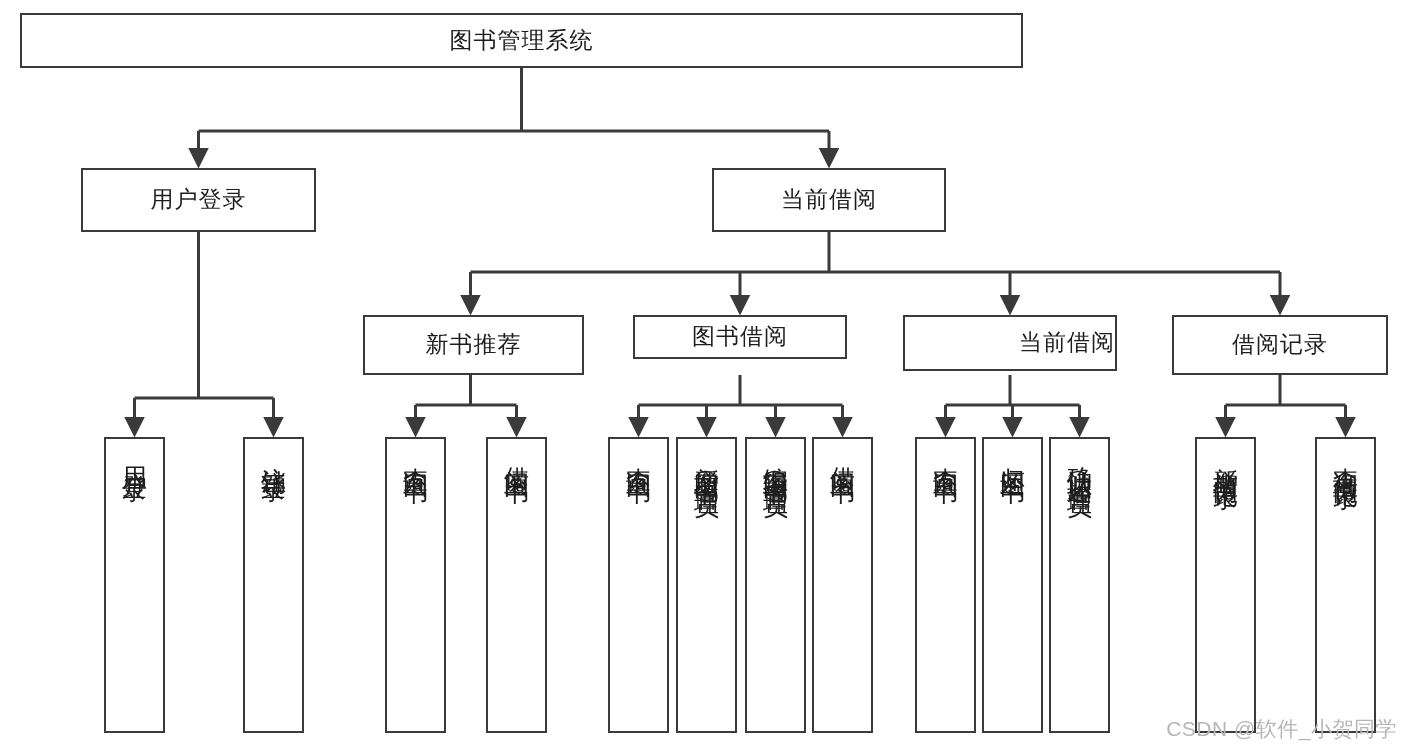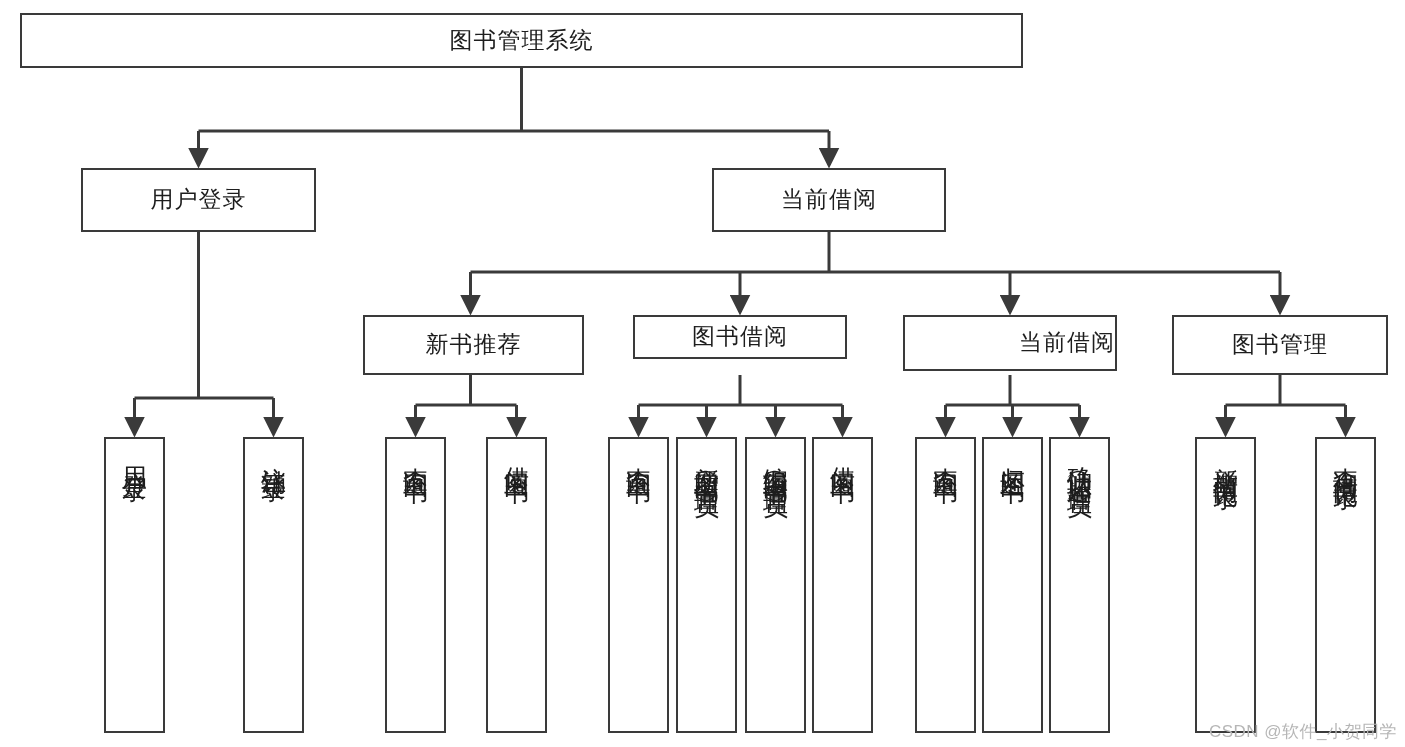--- a/index.html
+++ b/index.html
@@ -62,21 +62,21 @@
     text-orientation: upright;
     font-size: 25px;
     line-height: 1;
     letter-spacing: 4px;
     white-space: nowrap;
   }
   #watermark {
     position: absolute;
     right: 8px;
     bottom: 4px;
-    font-size: 17px;
+    font-size: 21px;
     color: #b6b6b6;
     letter-spacing: 0.5px;
     z-index: 6;
     white-space: nowrap;
   }
 </style>
 </head>
 <body>
 
 <div id="canvas">
@@ -138,21 +138,21 @@
   <div class="node horiz" style="left: 363px; top: 315px; width: 221px; height: 60px;">
     <span class="label">新书推荐</span>
   </div>
   <div class="node horiz" style="left: 633px; top: 315px; width: 214px; height: 44px;">
     <span class="label">图书借阅</span>
   </div>
   <div class="node horiz" style="left: 903px; top: 315px; width: 214px; height: 56px; justify-content: flex-end;">
     <span class="label">当前借阅</span>
   </div>
   <div class="node horiz" style="left: 1172px; top: 315px; width: 216px; height: 60px;">
-    <span class="label">图书管理</span>
+    <span class="label">借阅记录</span>
   </div>
 
   <div class="node vert" style="left: 104px; top: 437px; width: 61px; height: 296px;">
     <span class="label">用户登录</span>
   </div>
   <div class="node vert" style="left: 243px; top: 437px; width: 61px; height: 296px;">
     <span class="label">注销登录</span>
   </div>
   <div class="node vert" style="left: 385px; top: 437px; width: 61px; height: 296px;">
     <span class="label">查询图书</span>

